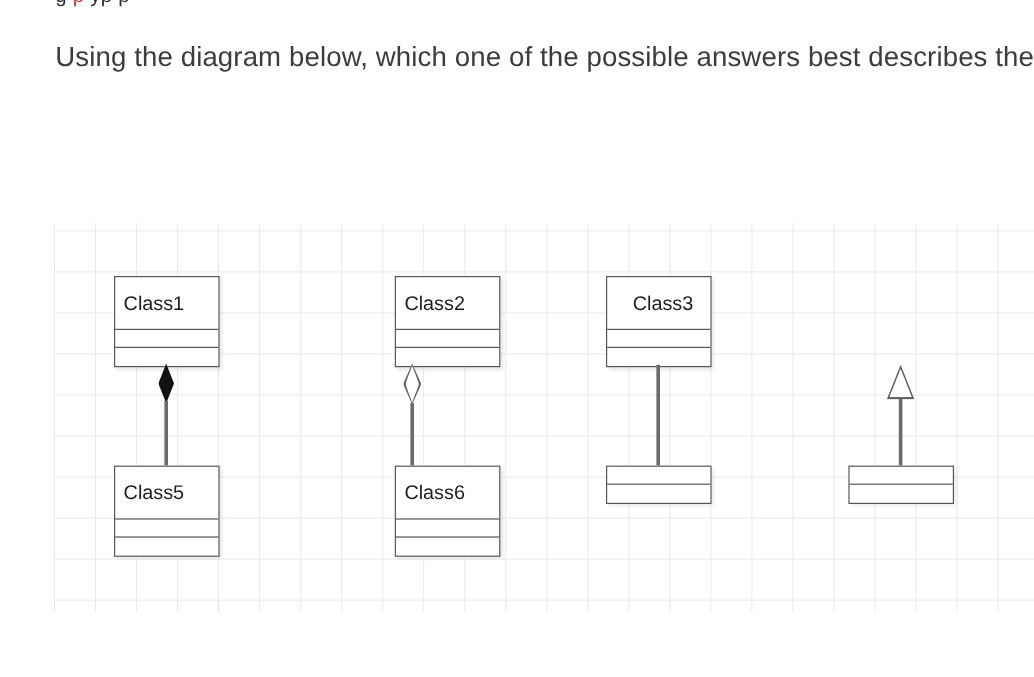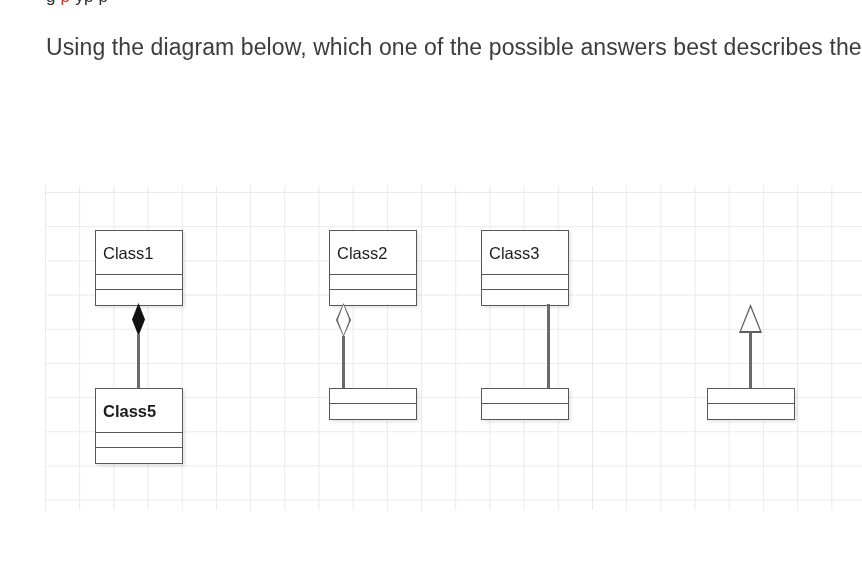--- a/index.html
+++ b/index.html
@@ -86,26 +86,26 @@
     border-bottom: 1.6px solid #575757;
     box-sizing: border-box;
   }
   .class-ops {
     height: 15px;
     box-sizing: border-box;
   }
 
   
   .row-top    { top: 44px; }
-  .row-bottom { top: 202px; font-weight: bold; }
+  .row-bottom { top: 202px; }
 
   
   .col-1 { left: 50px;  }
   .col-2 { left: 240px; margin-left: 44px; }
-  .col-3 { left: 436px; }
+  .col-3 { left: 460px; text-align: center; }
   .col-4 { left: 662px; }
 
   
   .connector {
     position: absolute;
     width: 3px;
     background: #6a6a6a;
   }
   .conn-1 { left: 92px;  top: 148px; height: 54px; }
   .conn-2 { left: 297px; top: 150px; height: 52px; }
@@ -196,20 +196,21 @@
   </div>
 
   <div class="class-box row-top col-2">
     <div class="class-name">Class2</div>
     <div class="class-attrs"></div>
     <div class="class-ops"></div>
   </div>
   <div class="diamond-hollow"></div>
   <div class="connector conn-2"></div>
   <div class="class-box row-bottom col-2">
+    <div class="class-name">Class6</div>
     <div class="class-attrs"></div>
     <div class="class-ops"></div>
   </div>
 
   <div class="class-box row-top col-3">
     <div class="class-name">Class3</div>
     <div class="class-attrs"></div>
     <div class="class-ops"></div>
   </div>
   <div class="connector conn-3"></div>

